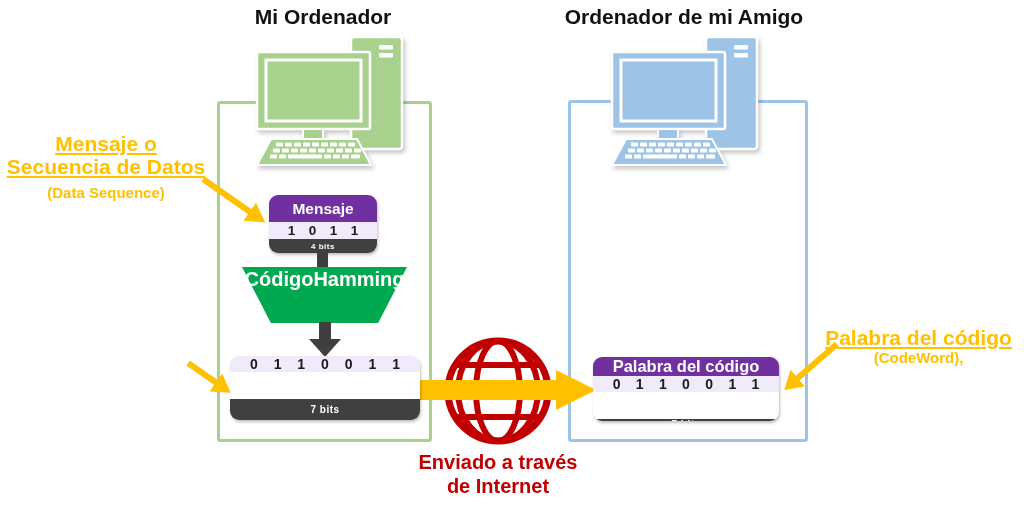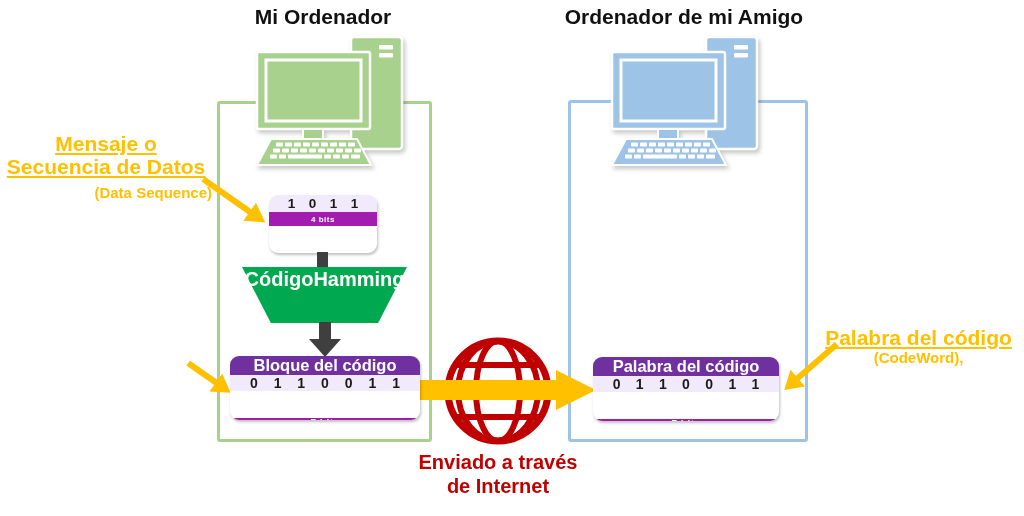--- a/index.html
+++ b/index.html
@@ -25,21 +25,21 @@
   }
   .db-header{
     background:#7030A0;color:#fff;font-weight:bold;text-align:center;
     display:flex;align-items:center;justify-content:center;
   }
   .db-bits{
     background:#F1EAFB;color:#1a1a1a;font-weight:bold;
     display:flex;justify-content:space-around;align-items:center;padding:0 12px;
   }
   .db-size{
-    background:#a21caf;color:#fff;font-weight:bold;text-align:center;
+    background:#404040;color:#fff;font-weight:bold;text-align:center;
     display:flex;align-items:center;justify-content:center;letter-spacing:0.5px;
   }
   .mensaje{left:269px;top:195px;width:108px;height:58px;}
   .mensaje .db-header{height:27px;font-size:15.5px;}
   .mensaje .db-bits{height:17px;font-size:13.5px;}
   .mensaje .db-size{height:14px;font-size:8px;}
   .bigbox{width:190px;height:64px;}
   .bigbox .db-header{height:28px;font-size:16.5px;}
   .bigbox .db-bits{height:19px;font-size:14px;}
   .bigbox .db-size{height:30px;font-size:10px;margin-top:27px;}
@@ -52,21 +52,21 @@
     left:242px;top:267px;width:165px;height:56px;background:#00A84F;
     clip-path:polygon(0% 0%,100% 0%,82.5% 100%,17.5% 100%);
     color:#fff;font-weight:bold;font-size:20px;text-align:center;line-height:1.25;
     display:flex;flex-direction:row;justify-content:center;
     filter:drop-shadow(1px 2px 2px rgba(0,0,0,0.25));
   }
 
   .olabel{color:#FFC000;font-weight:bold;text-align:center;line-height:1.08;}
   .olabel .big{font-size:21px;text-decoration:underline;}
   .olabel .small{font-size:15px;}
-  .olabel .gap{margin-top:7px;text-align:right;}
+  .olabel .gap{margin-top:7px;}
 
   .redcaption{color:#C00000;font-weight:bold;font-size:20px;text-align:center;line-height:1.2;}
 
   .yarrow{transform-origin:left center;}
 </style>
 </head>
 <body>
 
 <div class="stage">
 
@@ -146,20 +146,21 @@
         <rect x="32" y="118.5" width="7" height="4" rx="0.8"></rect>
       <rect x="41" y="118.5" width="34" height="4" rx="0.8"></rect>
       <rect x="77" y="118.5" width="7" height="4" rx="0.8"></rect>
         <rect x="86" y="118.5" width="7" height="4" rx="0.8"></rect>
       <rect x="95" y="118.5" width="7" height="4" rx="0.8"></rect>
         <rect x="104" y="118.5" width="9" height="4" rx="0.8"></rect>
     </g>
   </svg>
 
   <div class="abs databox mensaje">
+    <div class="db-header">Mensaje</div>
     <div class="db-bits">
       <span>1</span>
       <span>0</span>
       <span>1</span>
       <span>1</span>
     </div>
     <div class="db-size">4 bits</div>
   </div>
 
   <div class="abs stub"></div>
@@ -184,21 +185,20 @@
       <line x1="12" y1="81" x2="98" y2="81" stroke-width="6"></line>
     </g>
   </svg>
 
   <svg class="abs" style="left:420px;top:368px;" width="176" height="44" viewBox="0 0 176 44">
     <rect x="0" y="12" width="138" height="20" fill="#FFC000"></rect>
     <polygon points="136,2 176,22 136,42" fill="#FFC000"></polygon>
   </svg>
 
   <div class="abs databox bigbox bloque">
-    <div class="db-header">Bloque del código</div>
     <div class="db-bits">
       <span>0</span>
       <span>1</span>
       <span>1</span>
       <span>0</span>
       <span>0</span>
       <span>1</span>
       <span>1</span>
     </div>
     <div class="db-size">7 bits</div>

